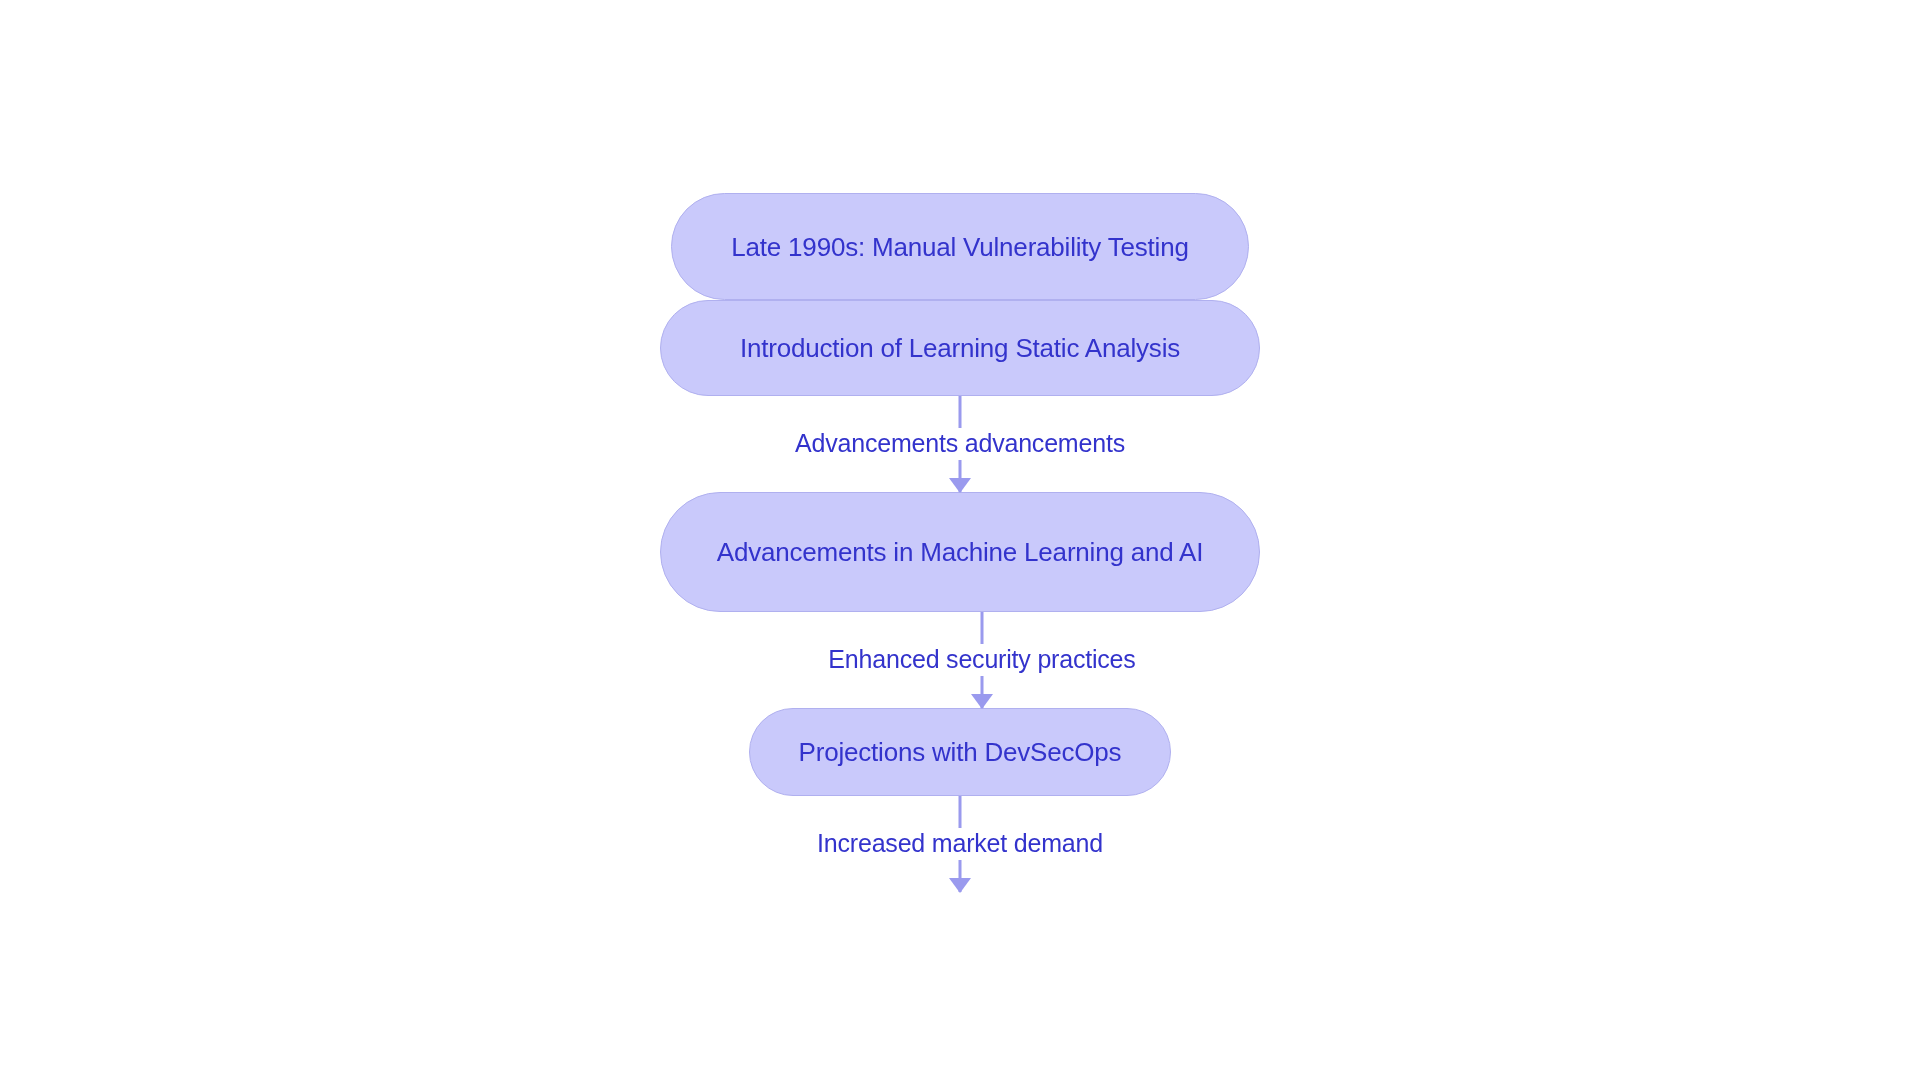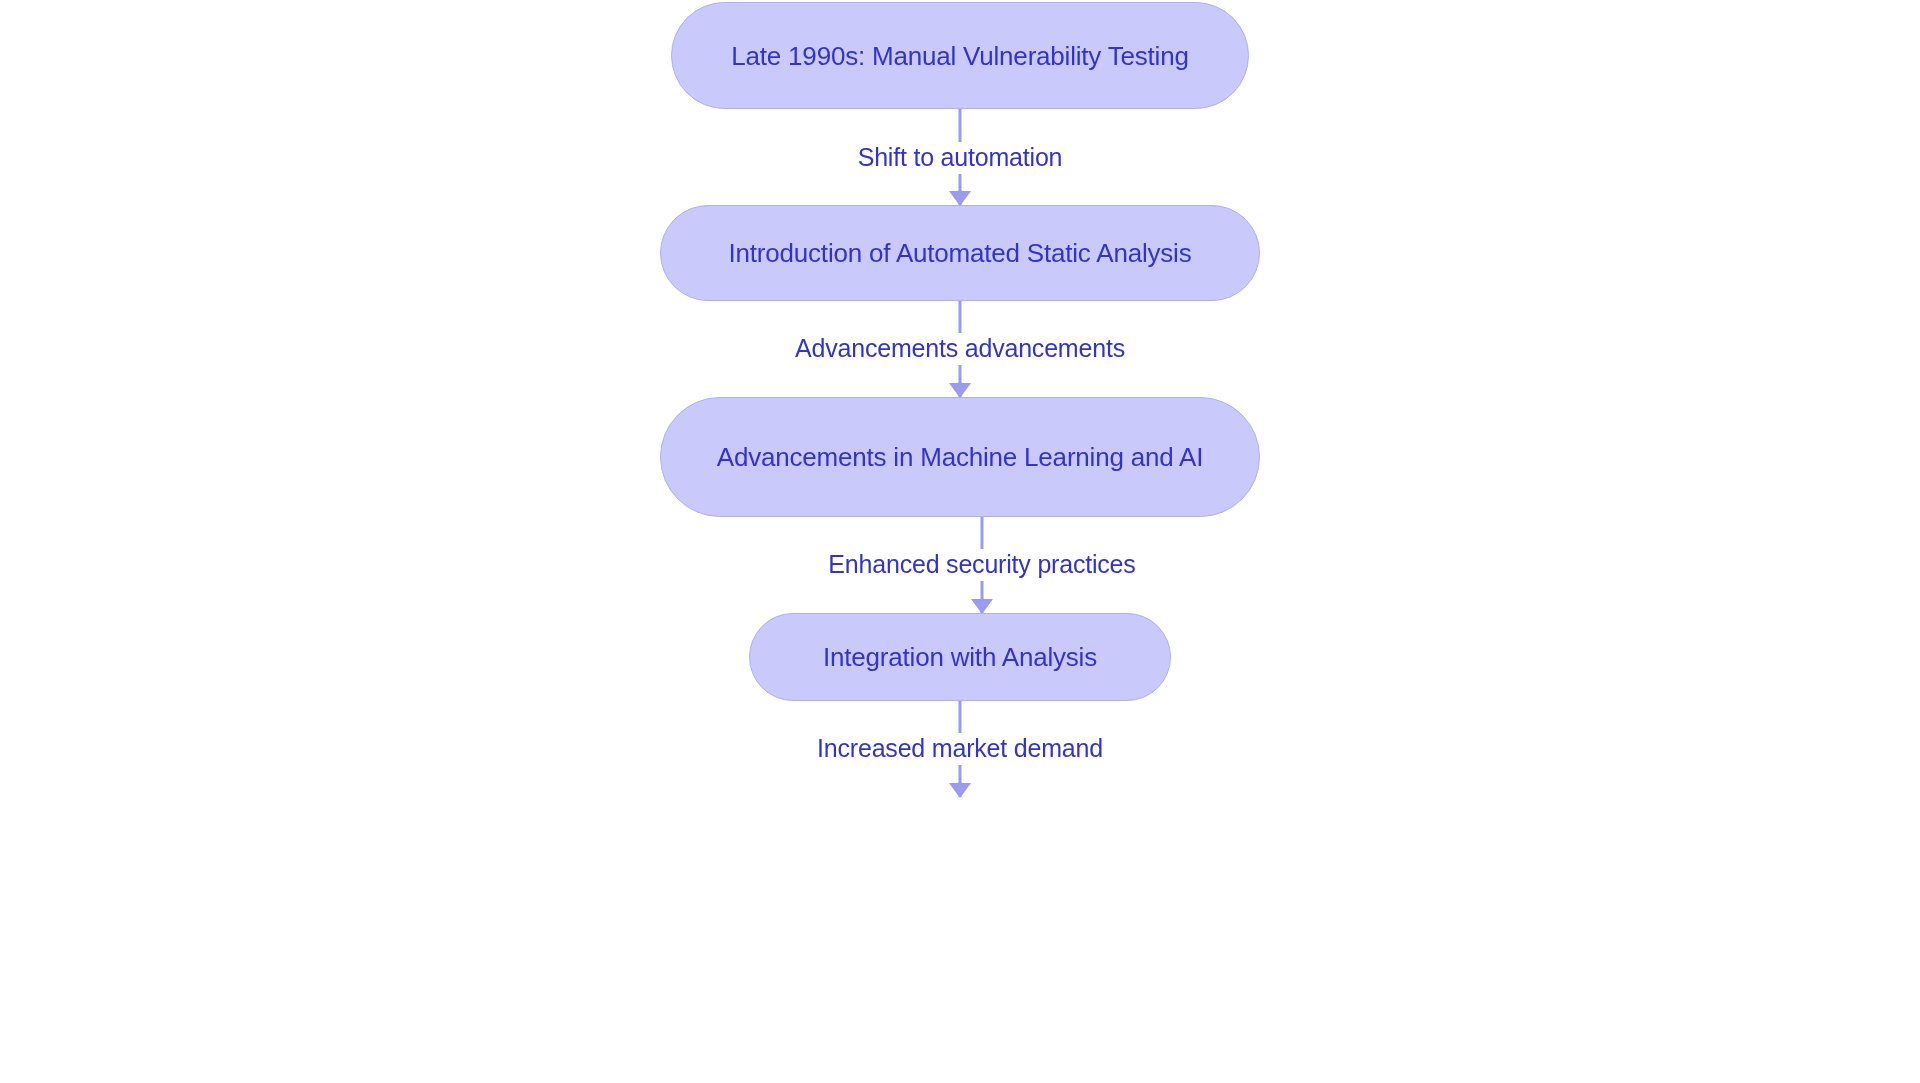--- a/index.html
+++ b/index.html
@@ -15,20 +15,21 @@
   }
 
   #flowchart {
     position: relative;
     width: 1920px;
     height: 1083px;
     display: flex;
     flex-direction: column;
     align-items: center;
     box-sizing: border-box;
+    justify-content: center;
   }
 
   .node {
     background: #c9c9fb;
     border: 1.3px solid #b0b0ef;
     border-radius: 999px;
     color: #3333cc;
     display: flex;
     align-items: center;
     justify-content: center;
@@ -102,48 +103,43 @@
 </style>
 </head>
 <body>
 
 <div id="flowchart">
 
   <div class="node n0">
     <span class="node-label">Late 1990s: Manual Vulnerability Testing</span>
   </div>
 
-  <div class="edge e0">
-    <span class="edge-line"></span>
-    <span class="edge-arrow"></span>
-    <span class="edge-label">Shift to automation</span>
-  </div>
 
   <div class="node n1">
-    <span class="node-label">Introduction of Automated Static Analysis</span>
+    <span class="node-label">Introduction of Learning Static Analysis</span>
   </div>
 
   <div class="edge e1">
     <span class="edge-line"></span>
     <span class="edge-arrow"></span>
     <span class="edge-label">Advancements advancements</span>
   </div>
 
   <div class="node n2">
     <span class="node-label">Advancements in Machine Learning and AI</span>
   </div>
 
   <div class="edge e2">
     <span class="edge-line"></span>
     <span class="edge-arrow"></span>
     <span class="edge-label">Enhanced security practices</span>
   </div>
 
   <div class="node n3">
-    <span class="node-label">Integration with Analysis</span>
+    <span class="node-label">Projections with DevSecOps</span>
   </div>
 
   <div class="edge e3">
     <span class="edge-line"></span>
     <span class="edge-arrow"></span>
     <span class="edge-label">Increased market demand</span>
   </div>
 
 
 </div>

